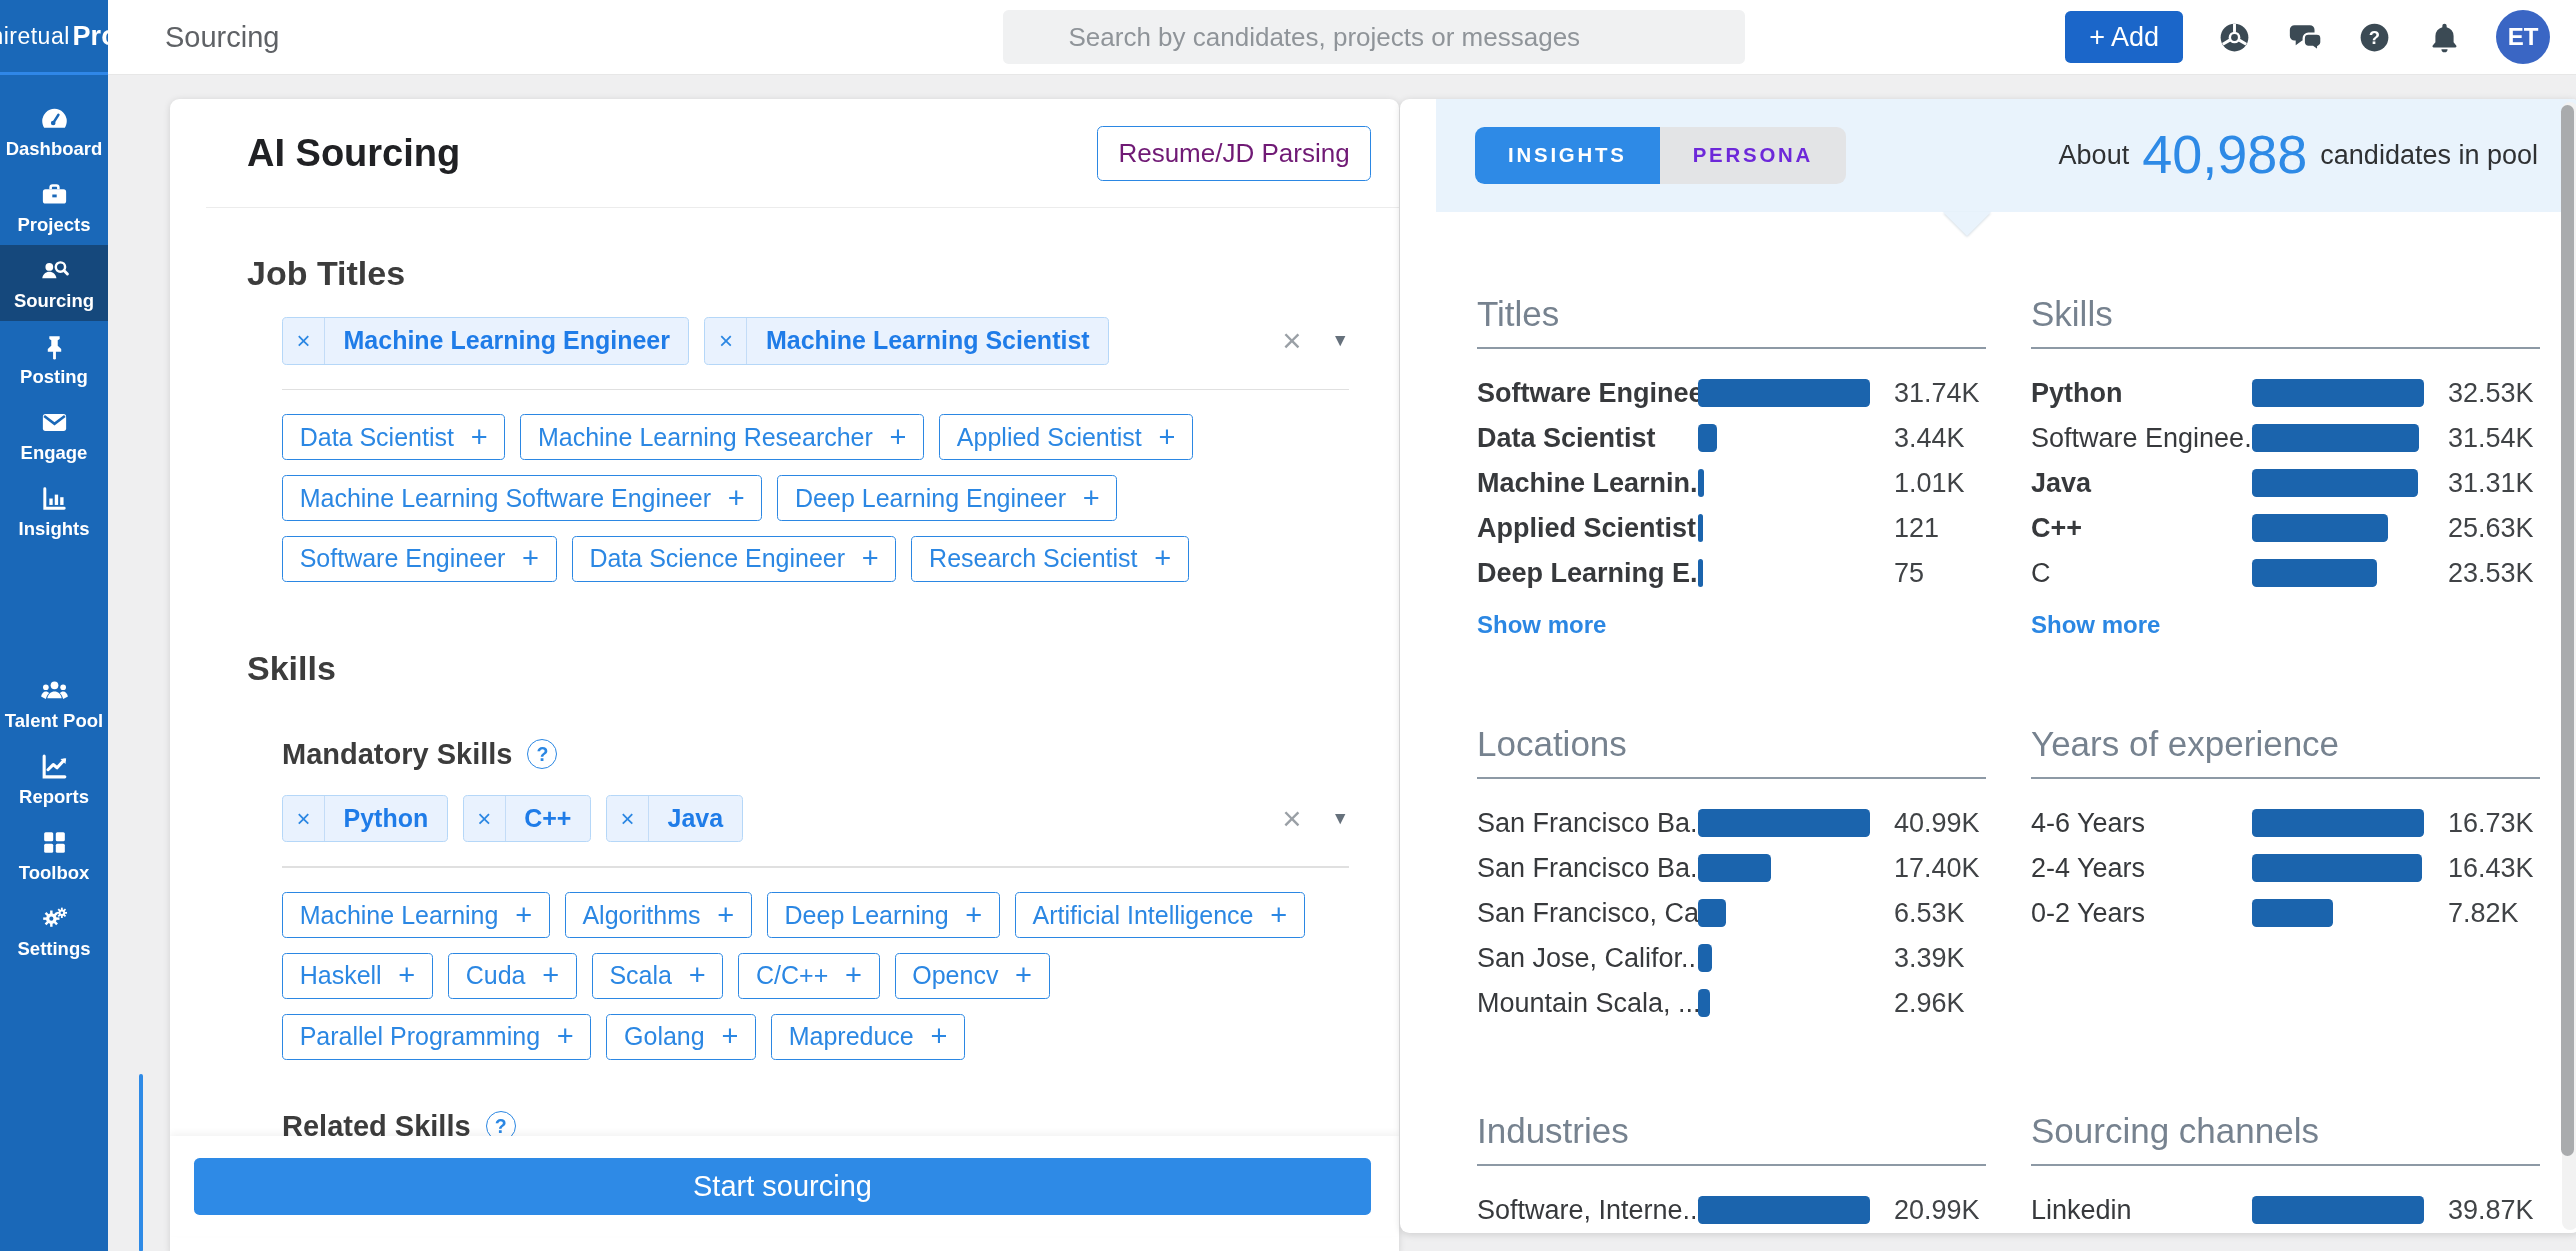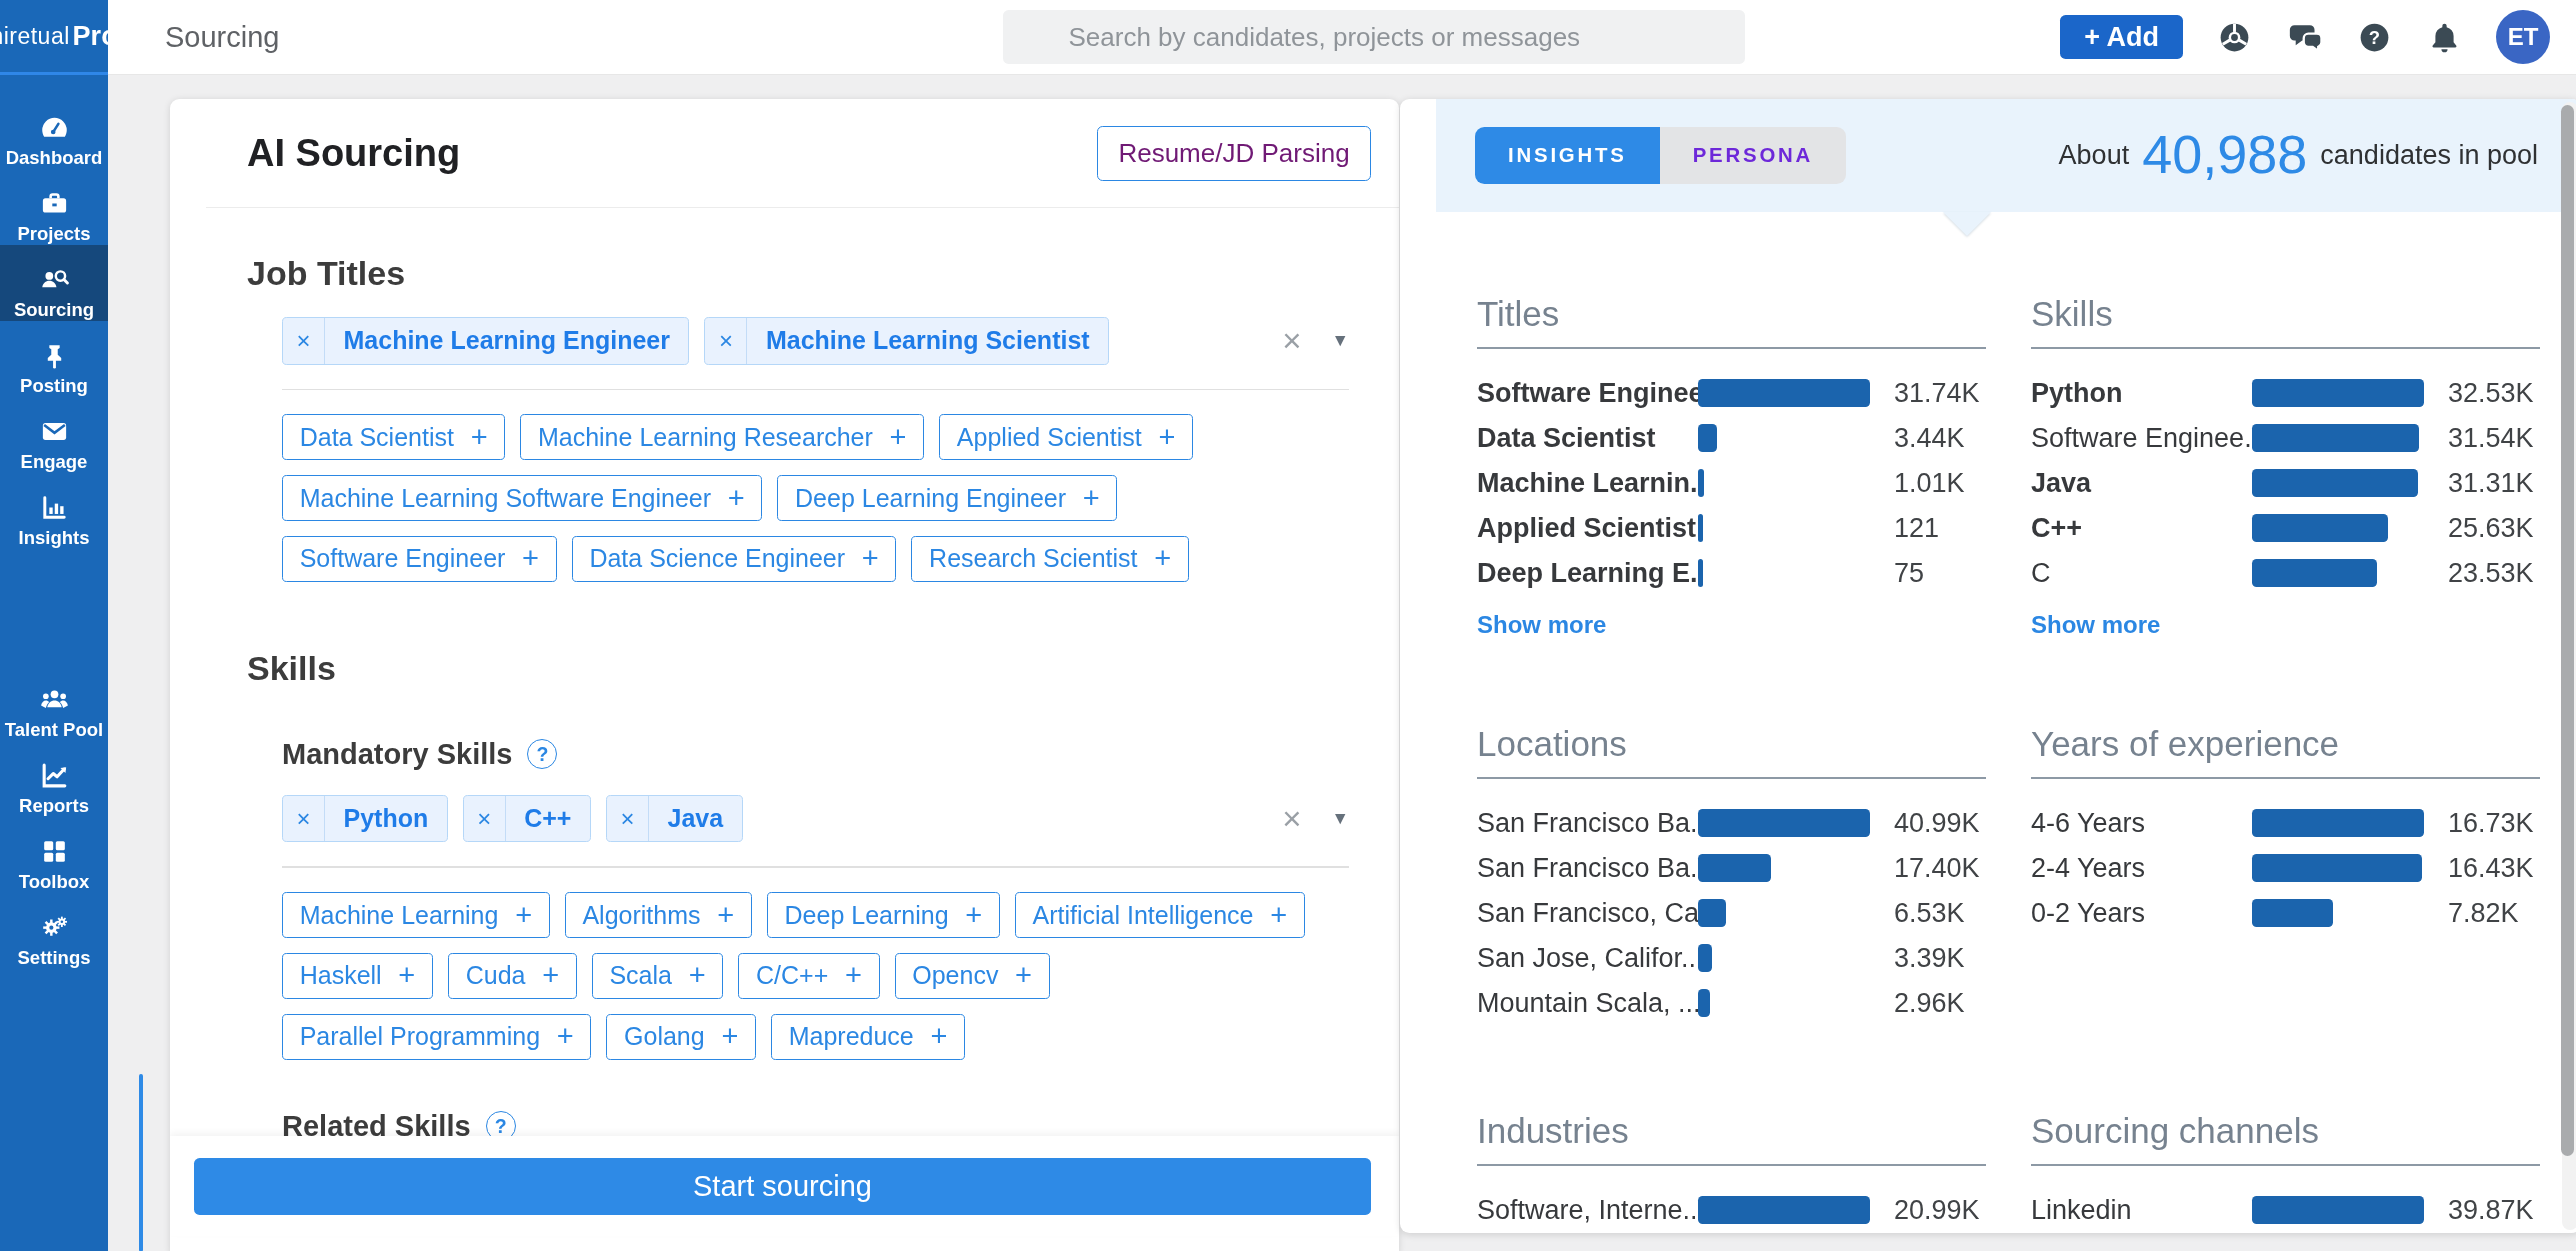--- a/index.html
+++ b/index.html
@@ -8,37 +8,37 @@
 
   
   .sidebar{position:absolute;left:0;top:0;width:108px;height:1252px;background:#1a68b8;z-index:5;}
   .logo{height:72px;display:flex;align-items:baseline;justify-content:center;color:#fff;padding-top:0;align-items:center;}
   .logo .lt{font-size:23px;font-weight:300;letter-spacing:0.5px;}
   .logo .lb{font-size:27px;font-weight:700;margin-left:2.8px;}
   .side-divider{height:2.8px;background:#2f87e8;}
   .side-group{display:flex;flex-direction:column;}
   .g1{margin-top:18.5px;}
   .g2{margin-top:116px;}
-  .side-item{height:76px;display:flex;flex-direction:column;align-items:center;justify-content:flex-end;color:#fff;cursor:pointer;}
+  .side-item{height:76px;display:flex;flex-direction:column;align-items:center;justify-content:center;color:#fff;cursor:pointer;}
   .side-item[data-active="true"]{background:#15487c;}
   .side-ic{width:31px;height:31px;display:block;}
   .side-ic svg{display:block;}
   .side-label{font-size:18.5px;font-weight:700;margin-top:4.6px;white-space:nowrap;}
 
   
   .topbar{position:absolute;left:108px;top:0;right:0;height:74px;background:#fff;border-bottom:0.9px solid #e7e7e7;z-index:4;}
   .page-title{position:absolute;left:57px;top:0;height:74px;display:flex;align-items:center;font-size:29px;color:#5f6266;}
   .search-box{position:absolute;left:895px;top:10.2px;width:742px;height:54px;background:#f0f1f2;border-radius:5.6px;
               display:flex;align-items:center;padding:0 18.5px;gap:13px;box-sizing:border-box;}
   .search-ic{width:32px;height:32px;}
   .search-box input{flex:1;border:none;background:transparent;font-size:26px;color:#701a75;outline:none;font-family:inherit;}
   .search-box input::placeholder{color:#8f9499;}
   .top-right{position:absolute;right:26px;top:0;height:74px;display:flex;align-items:center;gap:33px;}
-  .add-btn{height:44px;padding:0 24px;background:#1b66c9;color:#fff;border:none;border-radius:5.6px;
-           font-size:27px;font-weight:700;font-family:inherit;cursor:pointer;}
+  .add-btn{height:52px;padding:0 24px;background:#1b66c9;color:#fff;border:none;border-radius:5.6px;
+           font-size:27px;font-weight:400;font-family:inherit;cursor:pointer;}
   .hdr-icons{display:flex;gap:33px;align-items:center;}
   .top-ic{width:37px;height:37px;display:block;cursor:pointer;}
   .avatar{width:54px;height:54px;border-radius:50%;background:#3a66c4;color:#fff;font-size:24px;font-weight:700;
           display:flex;align-items:center;justify-content:center;cursor:pointer;}
 
   
   .card{position:absolute;background:#fff;box-shadow:0 1.9px 7.4px rgba(0,0,0,.13);padding-left:36px;}
   .form-card{left:170px;top:99px;width:1193px;height:1153px;border-radius:9.3px 9.3px 0 0;overflow:hidden;}
   .insights-card{left:1400px;top:99px;width:1145px;height:1134px;border-radius:9.3px;overflow:hidden;}
 

